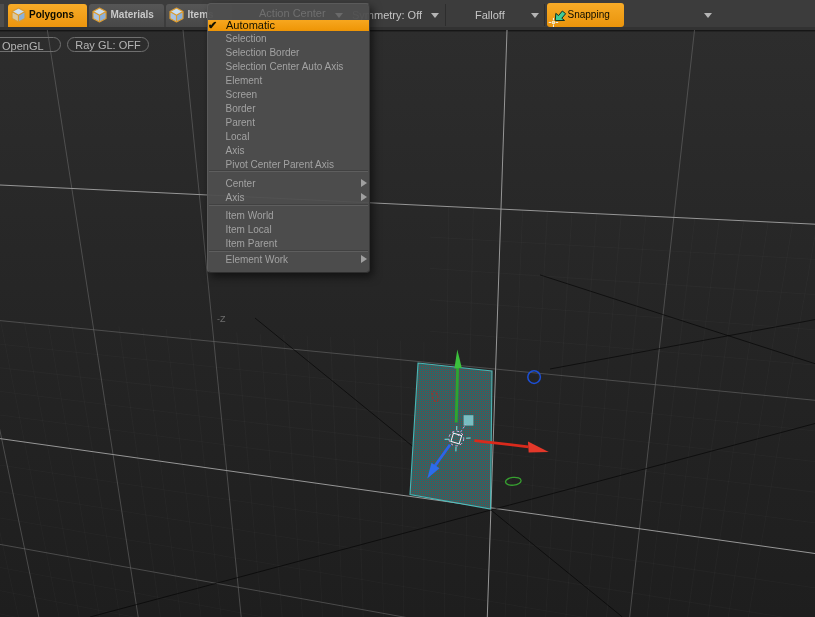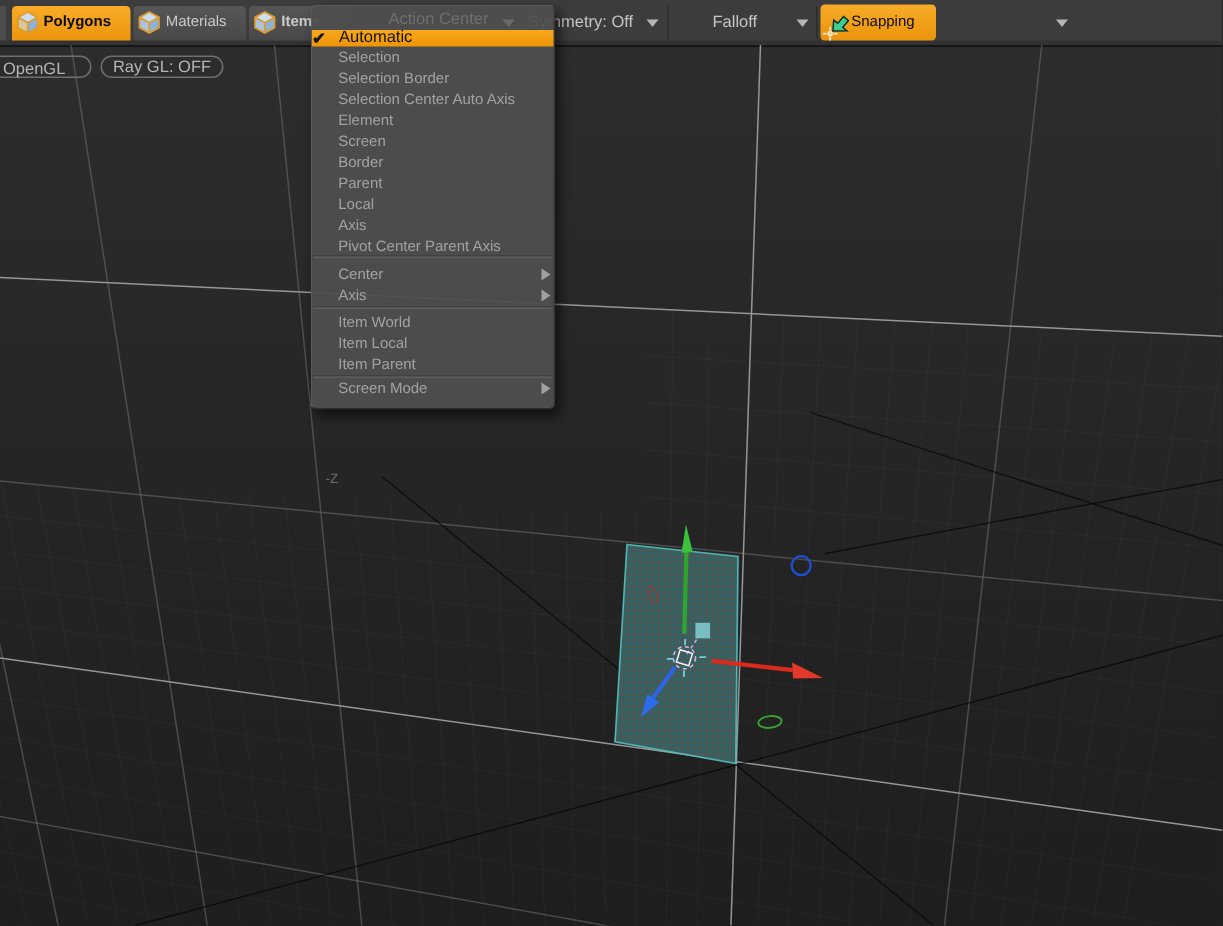--- a/index.html
+++ b/index.html
@@ -120,21 +120,21 @@
       </svg>
       <div style="position:absolute;left:21px;top:5px;font-size:10px;font-weight:bold;color:#0b0b00">Polygons</div>
     </div>
     <div style="position:absolute;left:88.5px;top:4px;width:75px;height:23px;background:linear-gradient(#565656,#484848);border-radius:3px 3px 0 0">
       <svg width="15" height="16" viewBox="0 0 15 16" style="position:absolute;left:3px;top:3px">
         <polygon points="7.5,1 14,4.6 7.5,8.2 1,4.6" fill="#cadff2"></polygon>
         <polygon points="1,4.6 7.5,8.2 7.5,15 1,11.4" fill="#aac4e2"></polygon>
         <polygon points="14,4.6 7.5,8.2 7.5,15 14,11.4" fill="#8cb1da"></polygon>
         <path d="M7.5,1 L14,4.6 L14,11.4 L7.5,15 L1,11.4 L1,4.6 Z M1,4.6 L7.5,8.2 L14,4.6 M7.5,8.2 L7.5,15" fill="none" stroke="#dd9c30" stroke-width="1.2" stroke-linejoin="round"></path>
       </svg>
-      <div style="position:absolute;left:22px;top:5px;font-size:10px;font-weight:normal;color:#c9c9c9">Materials</div>
+      <div style="position:absolute;left:22px;top:5px;font-size:10px;font-weight:bold;color:#c9c9c9">Materials</div>
     </div>
     <div style="position:absolute;left:165.5px;top:4px;width:66px;height:23px;background:linear-gradient(#565656,#484848);border-radius:3px 3px 0 0">
       <svg width="15" height="16" viewBox="0 0 15 16" style="position:absolute;left:3px;top:3px">
         <polygon points="7.5,1 14,4.6 7.5,8.2 1,4.6" fill="#cadff2"></polygon>
         <polygon points="1,4.6 7.5,8.2 7.5,15 1,11.4" fill="#aac4e2"></polygon>
         <polygon points="14,4.6 7.5,8.2 7.5,15 14,11.4" fill="#8cb1da"></polygon>
         <path d="M7.5,1 L14,4.6 L14,11.4 L7.5,15 L1,11.4 L1,4.6 Z M1,4.6 L7.5,8.2 L14,4.6 M7.5,8.2 L7.5,15" fill="none" stroke="#dd9c30" stroke-width="1.2" stroke-linejoin="round"></path>
       </svg>
       <div style="position:absolute;left:22px;top:5px;font-size:10px;font-weight:bold;color:#c9c9c9">Items</div>
     </div>
@@ -185,15 +185,15 @@
       <div style="position:absolute;left:153px;top:175px;width:0;height:0;border-top:4px solid transparent;border-bottom:4px solid transparent;border-left:6px solid #a0a0a0"></div>
       <div style="position:absolute;left:17.5px;top:188.0px">Axis</div>
       <div style="position:absolute;left:153px;top:189px;width:0;height:0;border-top:4px solid transparent;border-bottom:4px solid transparent;border-left:6px solid #a0a0a0"></div>
       <div style="position:absolute;left:1px;top:200px;width:159px;height:1px;background:#414141"></div>
       <div style="position:absolute;left:1px;top:201px;width:159px;height:1px;background:#5e5e5e"></div>
       <div style="position:absolute;left:17.5px;top:206.0px">Item World</div>
       <div style="position:absolute;left:17.5px;top:220.0px">Item Local</div>
       <div style="position:absolute;left:17.5px;top:234.0px">Item Parent</div>
       <div style="position:absolute;left:1px;top:246px;width:159px;height:1px;background:#414141"></div>
       <div style="position:absolute;left:1px;top:247px;width:159px;height:1px;background:#5e5e5e"></div>
-      <div style="position:absolute;left:17.5px;top:250.0px">Screen Mode</div>
+      <div style="position:absolute;left:17.5px;top:250.0px">Element Work</div>
       <div style="position:absolute;left:153px;top:251px;width:0;height:0;border-top:4px solid transparent;border-bottom:4px solid transparent;border-left:6px solid #a0a0a0"></div>
     </div>
   </div>
 </body></html>

